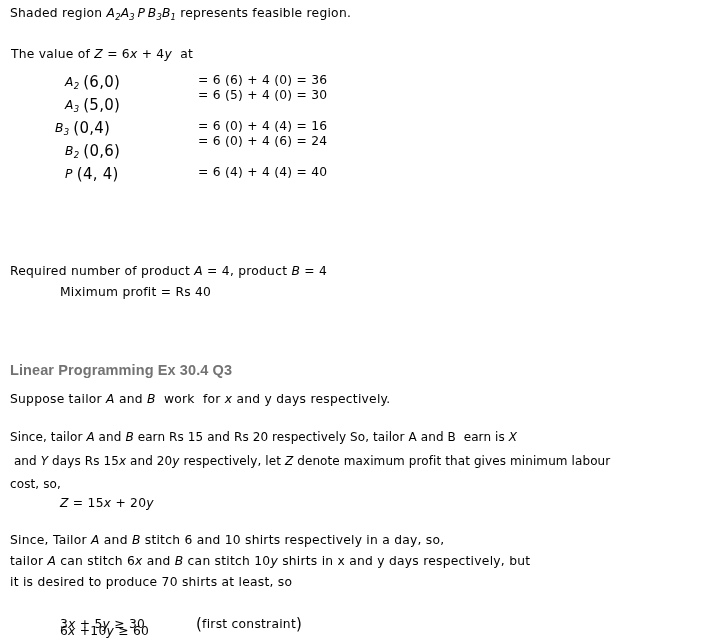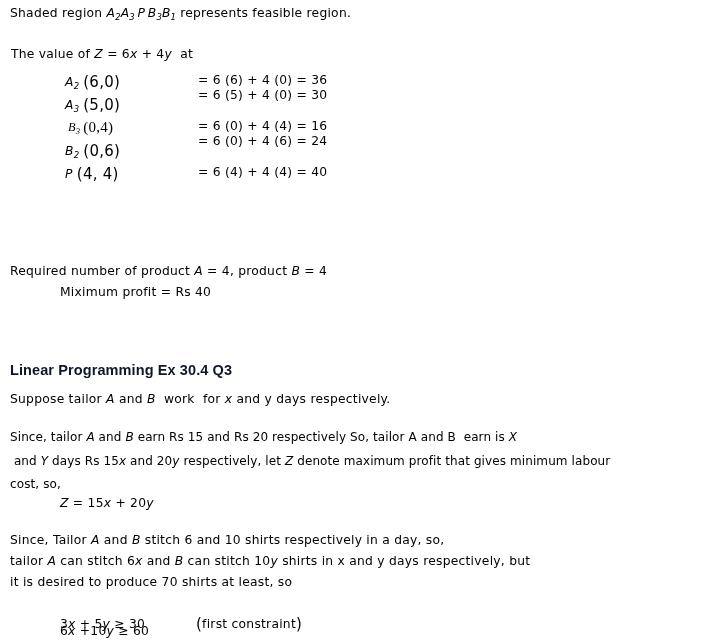--- a/index.html
+++ b/index.html
@@ -35,39 +35,39 @@
     vertical-align: -3px;
     letter-spacing: 0;
   }
   .paren { font-size: 15px; vertical-align: -1px; }
   .head {
     position: absolute;
     font-family: "Liberation Sans", sans-serif;
     font-weight: bold;
     font-size: 14.5px;
     letter-spacing: 0.1px;
-    color: #0f172a;
+    color: #737373;
     white-space: nowrap;
   }
   .row-label { position: absolute; white-space: nowrap; font-size: 12.3px; letter-spacing: .25px;}
   .row-value { position: absolute; white-space: nowrap; font-size: 12.3px; letter-spacing: .25px;}
   .narrow { font-size: 12px; letter-spacing: 0.1px; }
 </style>
 </head>
 <body>
 
 <div class="page">
 
   <div class="ln" style="left:10px; top:6px;"><span>Shaded region </span><span class="it">A<sub>2</sub>A<sub>3</sub> P B<sub>3</sub>B<sub>1</sub></span><span> represents feasible region.</span></div>
 
   <div class="ln" style="left:11px; top:47px;"><span>The value of </span><span class="it">Z</span><span> = 6</span><span class="it">x</span><span> + 4</span><span class="it">y</span><span>&nbsp; at</span></div>
 
   <div class="row-label it" style="left:65px; top:73px;">A<sub>2</sub>&nbsp;<span class="paren" style="font-style:normal">(6,0)</span></div>
   <div class="row-label it" style="left:65px; top:96px;">A<sub>3</sub>&nbsp;<span class="paren" style="font-style:normal">(5,0)</span></div>
-  <div class="row-label it" style="left:68px; top:119px;font-family:Liberation Serif, serif;">B<sub>3</sub>&nbsp;<span class="paren" style="font-style:normal">(0,4)</span></div>
+  <div class="row-label it" style="left:55px; top:119px;">B<sub>3</sub>&nbsp;<span class="paren" style="font-style:normal">(0,4)</span></div>
   <div class="row-label it" style="left:65px; top:142px;">B<sub>2</sub>&nbsp;<span class="paren" style="font-style:normal">(0,6)</span></div>
   <div class="row-label it" style="left:65px; top:165px;">P&nbsp;<span class="paren" style="font-style:normal">(4, 4)</span></div>
 
   <div class="row-value" style="left:198px; top:73px;">= 6 (6) + 4 (0) = 36</div>
   <div class="row-value" style="left:198px; top:88px;">= 6 (5) + 4 (0) = 30</div>
   <div class="row-value" style="left:198px; top:119px;">= 6 (0) + 4 (4) = 16</div>
   <div class="row-value" style="left:198px; top:134px;">= 6 (0) + 4 (6) = 24</div>
   <div class="row-value" style="left:198px; top:165px;">= 6 (4) + 4 (4) = 40</div>
 
 

